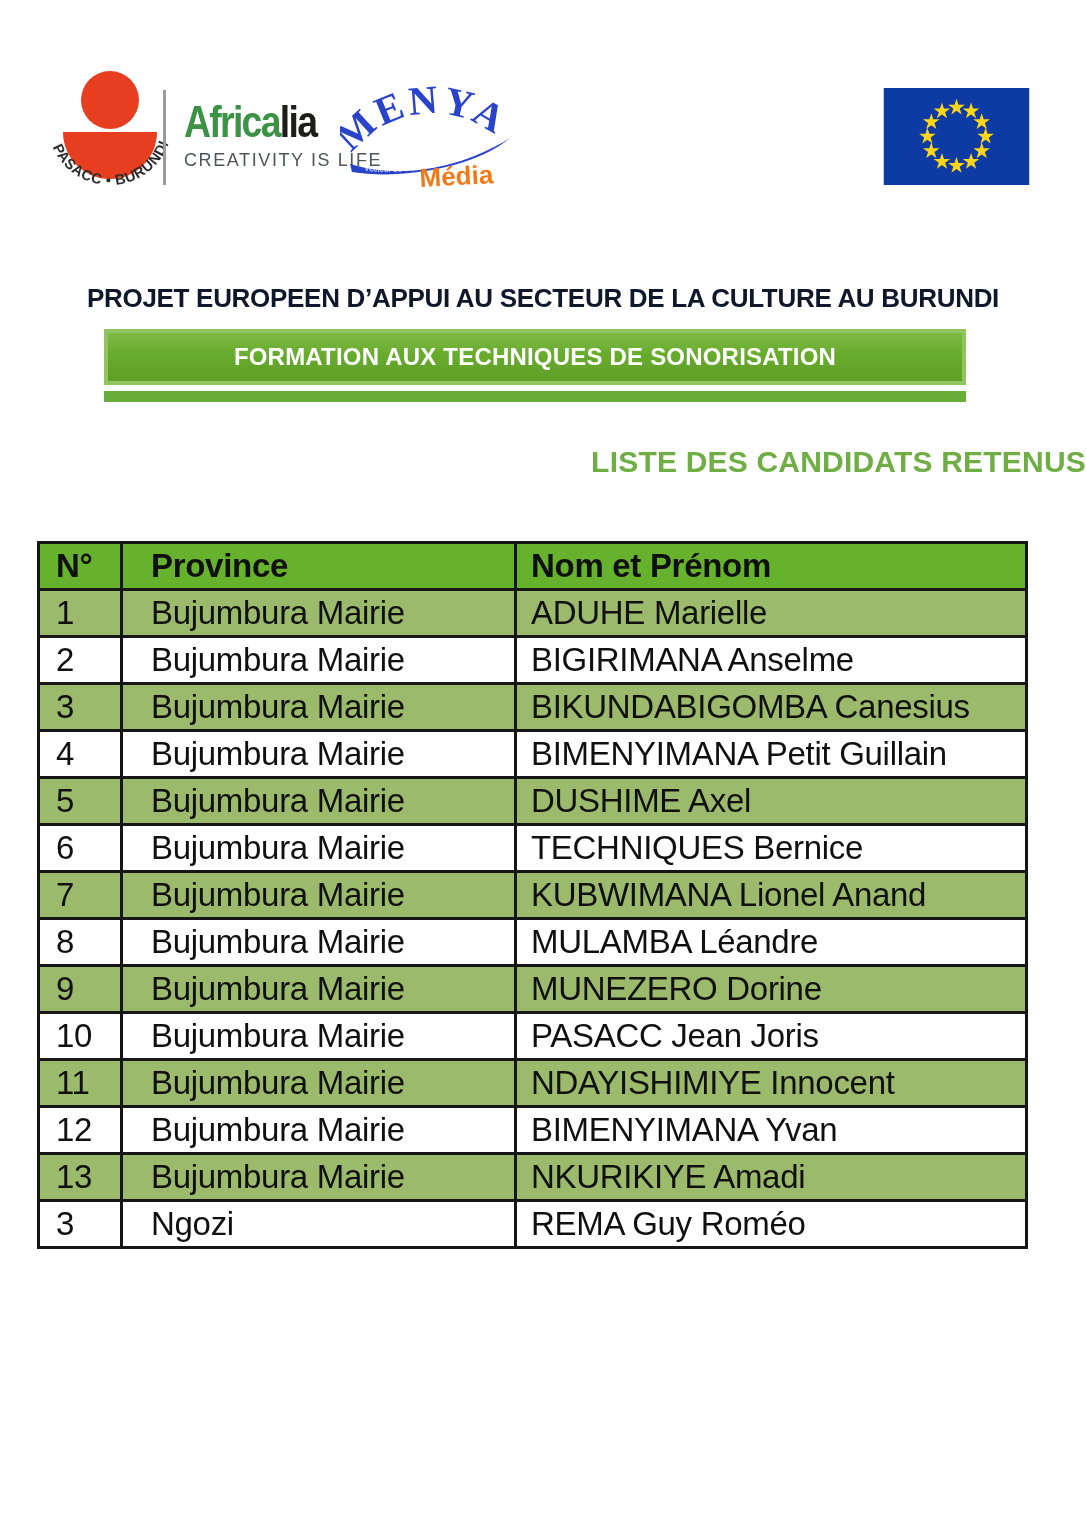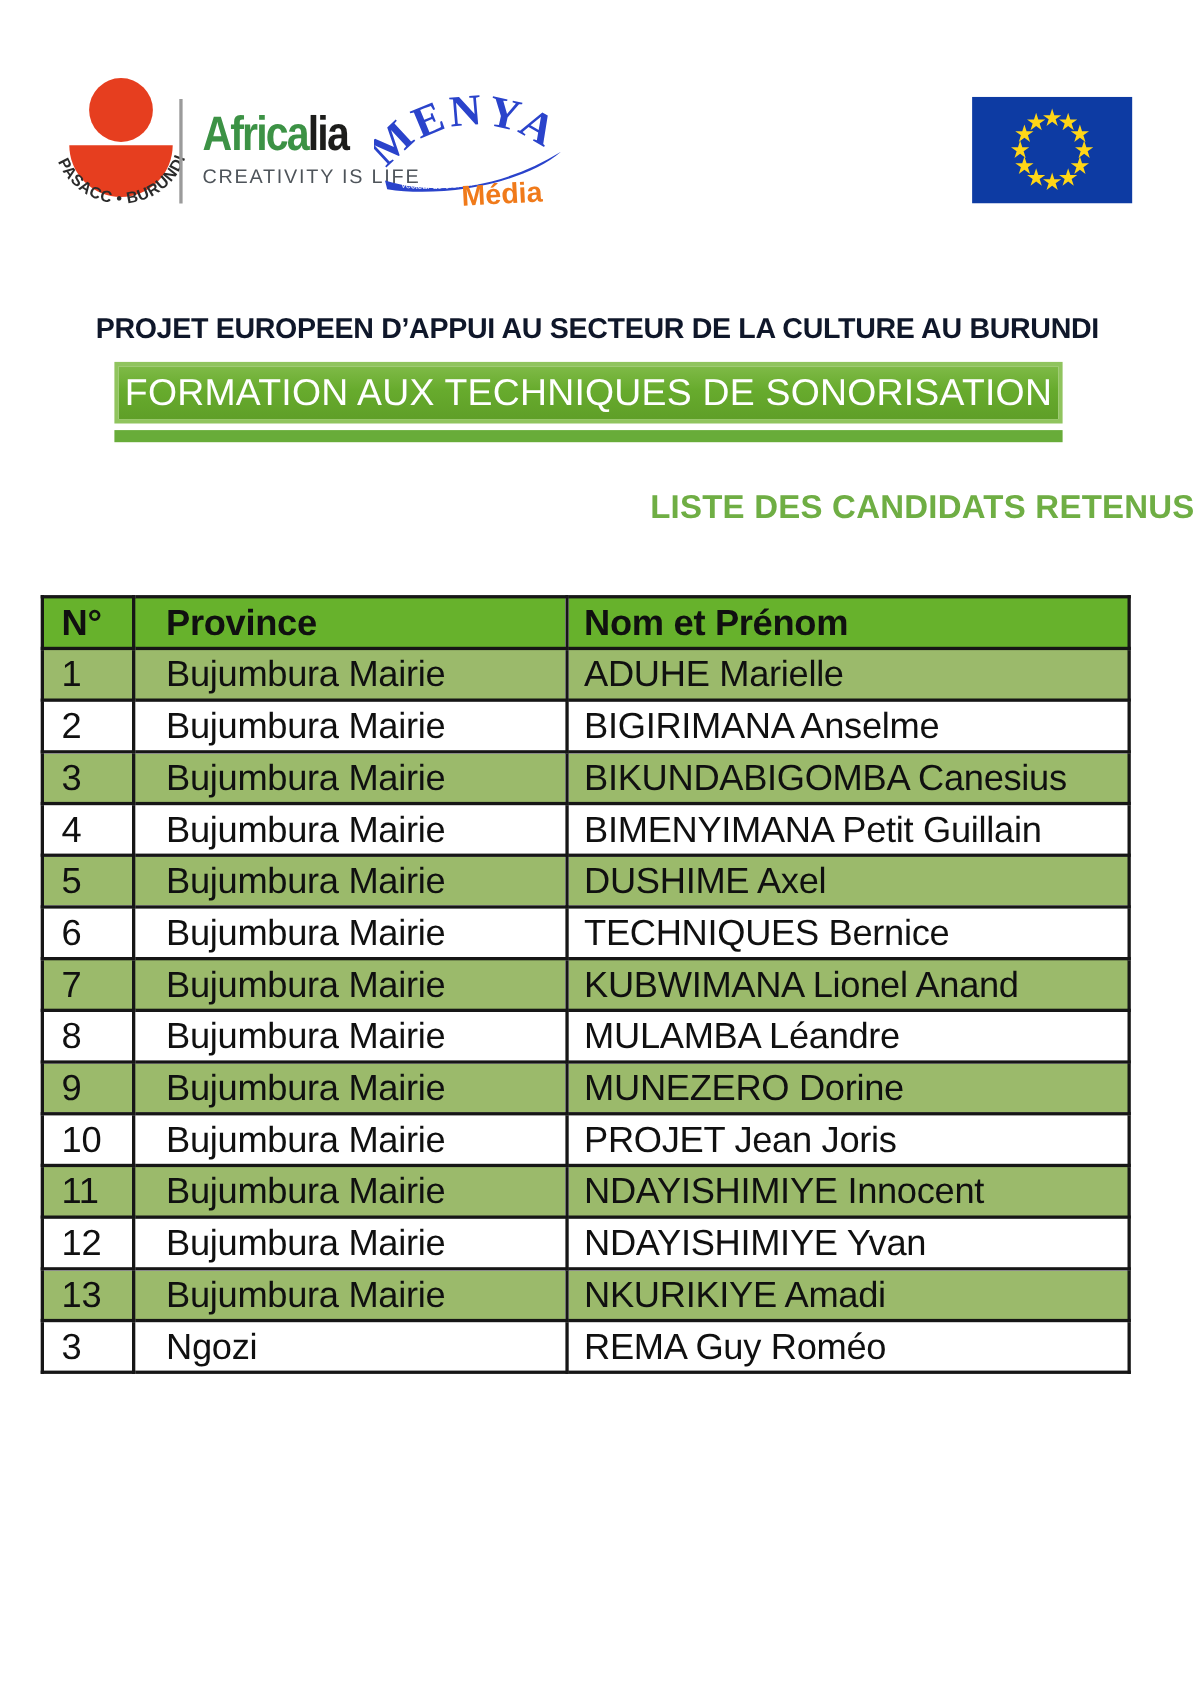--- a/index.html
+++ b/index.html
@@ -26,21 +26,21 @@
   .title-project{
     position:absolute;left:0;right:0;top:283px;text-align:center;
     color:#0f172a;font-size:26px;font-weight:bold;letter-spacing:-0.3px;line-height:30px;
   }
   .banner{
     position:absolute;left:104px;top:329px;width:862px;height:56px;box-sizing:border-box;
     background:linear-gradient(180deg,#7fba47 0%,#67ab2d 45%,#5f9f28 100%);
     border:4px solid #90c45e;
     display:flex;align-items:center;justify-content:center;
   }
-  .banner-text{color:#ffffff;font-size:34px;font-weight:normal;letter-spacing:0.2px;white-space:nowrap;}
+  .banner-text{color:#ffffff;font-size:24px;font-weight:bold;letter-spacing:0.2px;white-space:nowrap;}
   .banner-underline{position:absolute;left:104px;top:391px;width:862px;height:11px;background:#68ac39;}
   .title-list{
     position:absolute;left:0;right:0;top:445px;text-align:right;
     color:#6fae44;font-size:30px;font-weight:bold;letter-spacing:0.2px;
   }
   
   .candidates-table{
     position:absolute;left:37px;top:541px;width:988px;
     border-collapse:collapse;table-layout:fixed;
   }
@@ -175,31 +175,31 @@
         <td>MULAMBA Léandre</td>
       </tr>
       <tr>
         <td>9</td>
         <td>Bujumbura Mairie</td>
         <td>MUNEZERO Dorine</td>
       </tr>
       <tr>
         <td>10</td>
         <td>Bujumbura Mairie</td>
-        <td>PROJET Jean Joris</td>
+        <td>PASACC Jean Joris</td>
       </tr>
       <tr>
         <td>11</td>
         <td>Bujumbura Mairie</td>
         <td>NDAYISHIMIYE Innocent</td>
       </tr>
       <tr>
         <td>12</td>
         <td>Bujumbura Mairie</td>
-        <td>NDAYISHIMIYE Yvan</td>
+        <td>BIMENYIMANA Yvan</td>
       </tr>
       <tr>
         <td>13</td>
         <td>Bujumbura Mairie</td>
         <td>NKURIKIYE Amadi</td>
       </tr>
       <tr>
         <td>3</td>
         <td>Ngozi</td>
         <td>REMA Guy Roméo</td>

